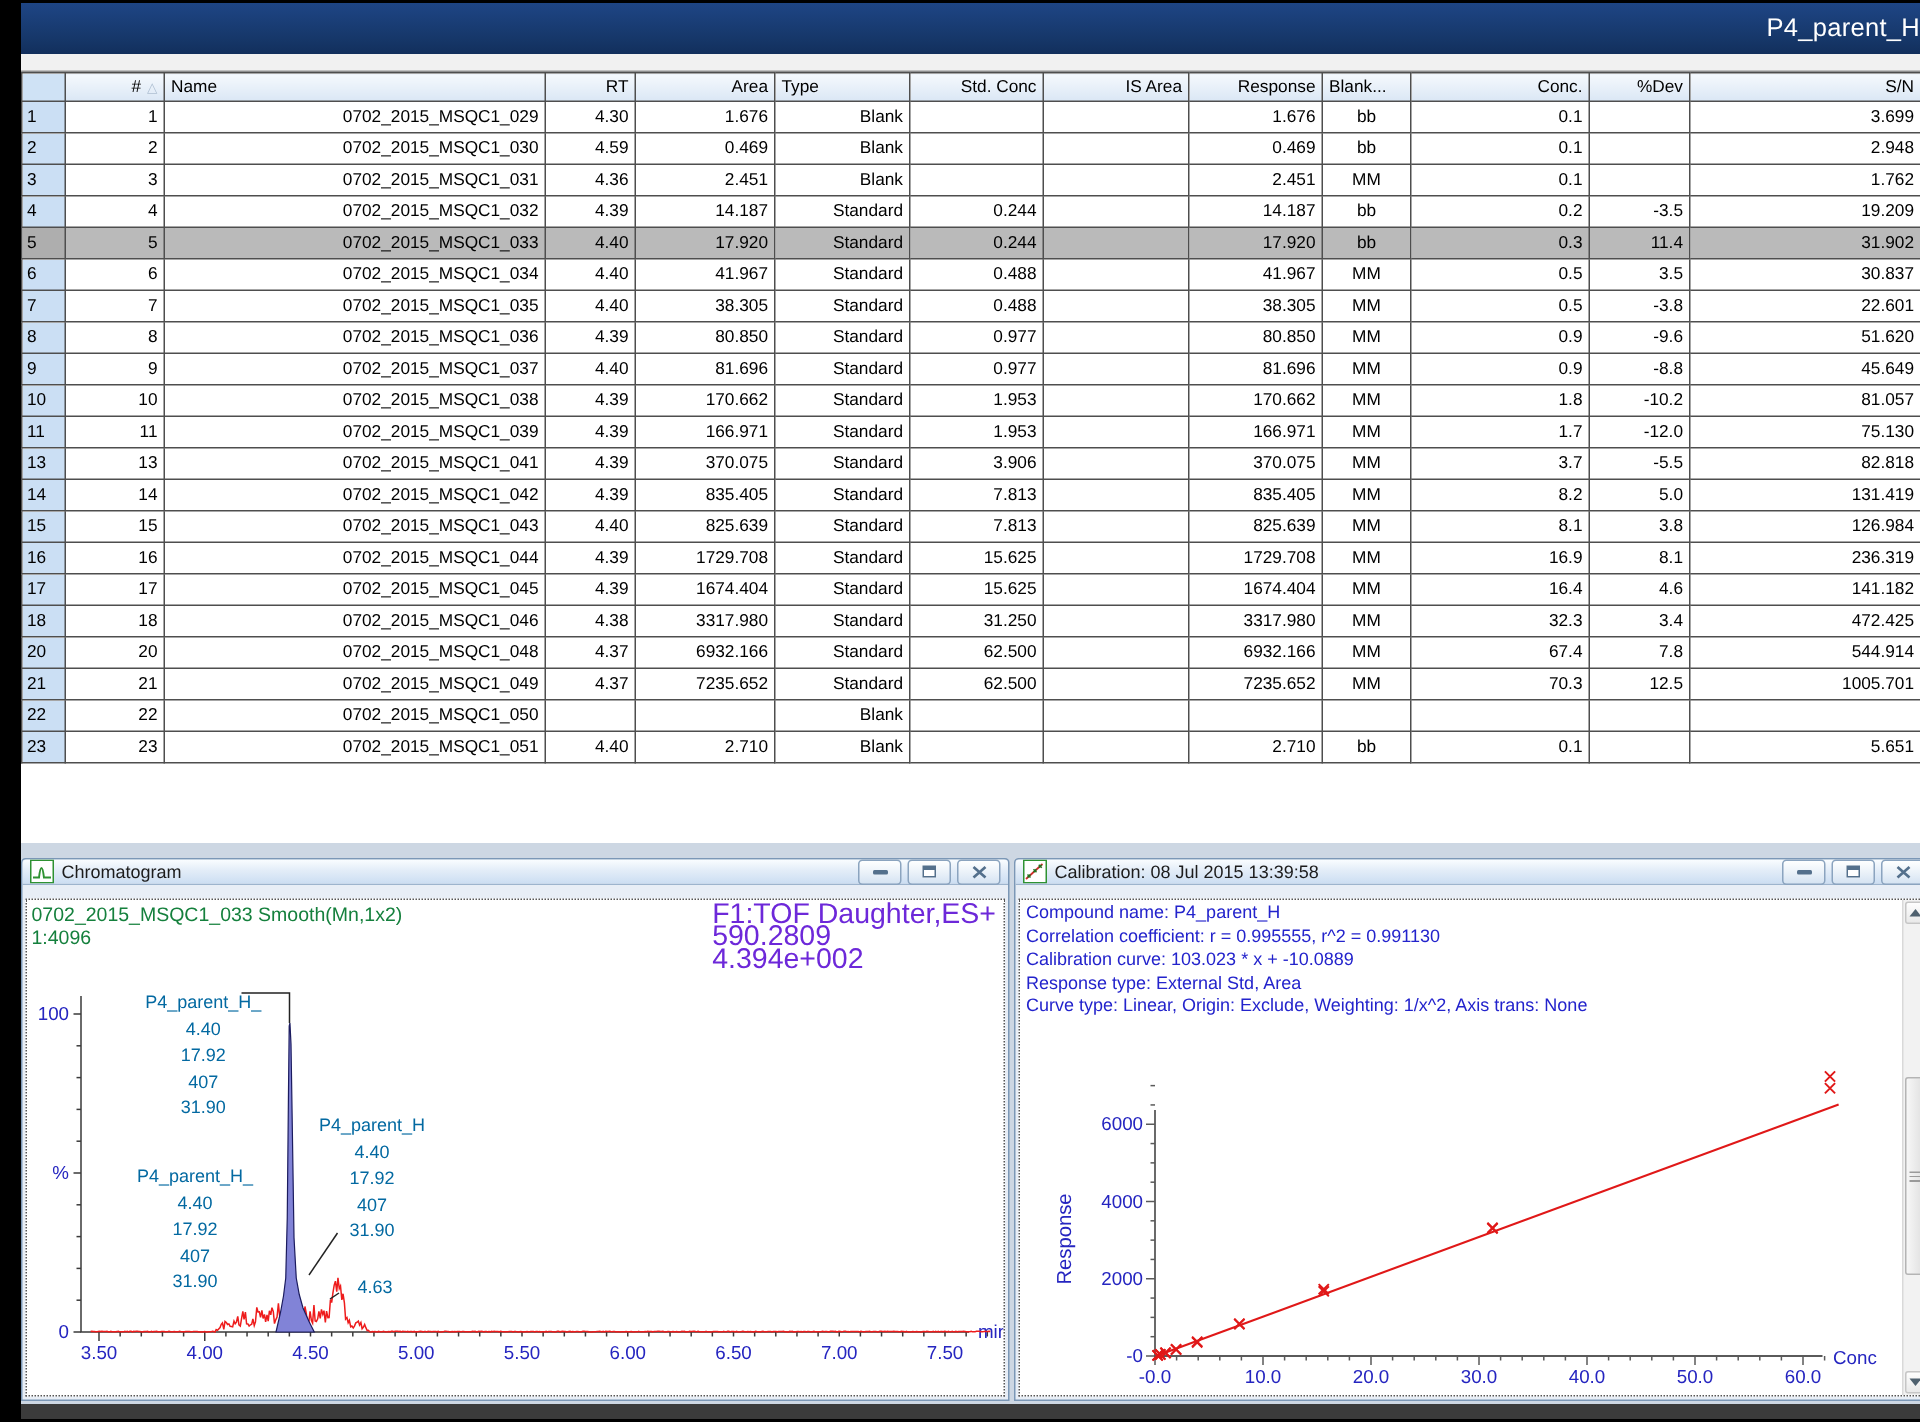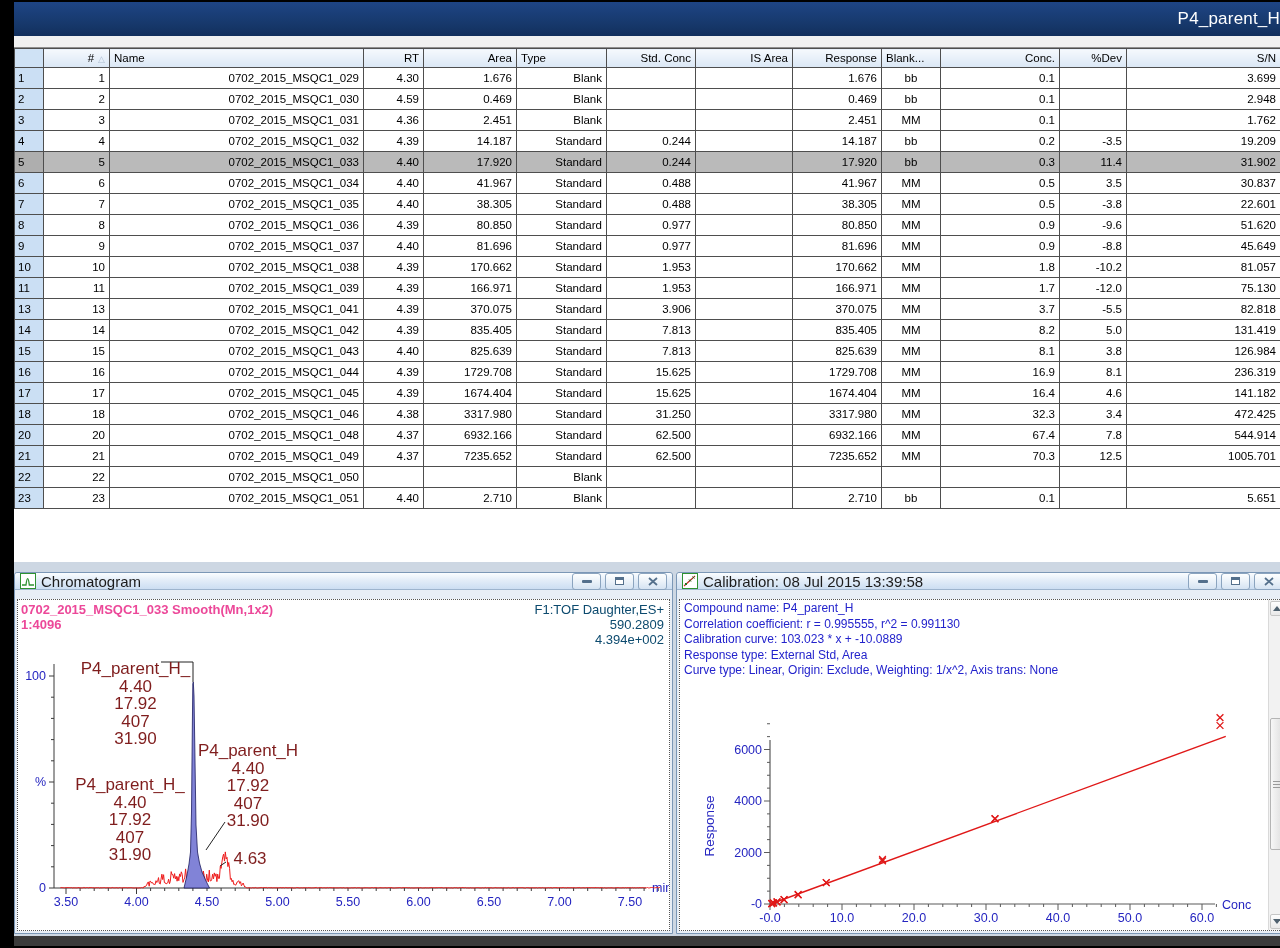--- a/index.html
+++ b/index.html
@@ -23,34 +23,34 @@
   td.r{text-align:right;} td.c{text-align:center;} td.l{text-align:right;}
   tr.selected td{background:#bababa;}
   tr.selected th.rowhdr{background:#aeaeae;}
   .sortglyph{color:#aebfd2;font-size:9px;margin-left:4px;}
 
   
   .mdi{top:562px;height:374px;background:#cdd7e3;}
   .win{position:absolute;top:10px;height:362px;background:#e8eef6;border:1px solid #7b97b6;border-radius:3px 3px 0 0;box-sizing:border-box;}
   #chrom-win{left:0;width:659px;}
   #calib-win{left:662px;width:613px;}
-  .wtitle{height:17px;display:flex;align-items:center;padding:0 5px;font-size:15px;color:#1c1c1c;background:linear-gradient(#fafdff,#e3edf8 45%,#ccdef2);border-radius:3px 3px 0 0;border-bottom:1px solid #9db4cd;box-sizing:border-box;}
+  .wtitle{height:17px;display:flex;align-items:center;padding:0 5px;font-size:12px;color:#1c1c1c;background:linear-gradient(#fafdff,#e3edf8 45%,#ccdef2);border-radius:3px 3px 0 0;border-bottom:1px solid #9db4cd;box-sizing:border-box;}
   .wicon{width:16px;height:16px;margin-right:5px;flex:0 0 auto;}
   .wbtns{margin-left:auto;display:flex;gap:4px;}
   .wbtn{width:29px;height:17px;border:1px solid #8ba4bf;border-radius:3px;background:linear-gradient(#feffff,#ebf2f9 50%,#d5e3f2);display:flex;align-items:center;justify-content:center;box-sizing:border-box;}
   .ic-min{width:10px;height:3px;background:#54708c;border-radius:1px;}
   .ic-restore{width:9px;height:8px;border:1px solid #54708c;border-top:3px solid #54708c;box-sizing:border-box;background:#fff;}
   .wcontent{position:absolute;left:2px;right:2px;top:26px;bottom:2px;background:#fff;border:1px dotted #555;box-sizing:border-box;overflow:hidden;}
   .wcontent svg{position:absolute;left:0;top:0;}
   svg text{font-family:"Liberation Sans",sans-serif;}
 
   
-  .hdrL{position:absolute;left:3px;top:2px;color:#ec4899;font-size:13px;line-height:15px;z-index:3;font-weight:bold;}
-  .hdrR{position:absolute;right:5px;top:2px;color:#0c4a6e;font-size:13px;line-height:15px;text-align:right;z-index:3;}
-  .peakgroup{position:absolute;color:#7f1d1d;font-size:17px;line-height:17.5px;text-align:center;z-index:3;}
+  .hdrL{position:absolute;left:3px;top:2px;color:#15803d;font-size:13px;line-height:15px;z-index:3;}
+  .hdrR{position:absolute;right:5px;top:2px;color:#6d28d9;font-size:19px;line-height:15px;text-align:left;z-index:3;}
+  .peakgroup{position:absolute;color:#0369a1;font-size:12px;line-height:17.5px;text-align:center;z-index:3;}
 
   
   .calinfo{position:absolute;left:4px;top:1px;color:#2323cc;font-size:12px;line-height:15.5px;z-index:3;}
 
   
   .sbar{position:absolute;top:0;right:0;bottom:0;width:17px;background:#f2f2f2;border-left:1px solid #d9d9d9;box-sizing:border-box;z-index:4;}
   .sb-btn{position:absolute;left:1px;right:1px;height:15px;background:linear-gradient(#fefefe,#e9e9e9);border:1px solid #c6c6c6;border-radius:2px;display:flex;align-items:center;justify-content:center;box-sizing:border-box;}
   .sb-btn.up{top:1px;} .sb-btn.down{bottom:1px;}
   .tri-up{width:0;height:0;border-left:4px solid transparent;border-right:4px solid transparent;border-bottom:5px solid #4f616f;}
   .tri-down{width:0;height:0;border-left:4px solid transparent;border-right:4px solid transparent;border-top:5px solid #4f616f;}

